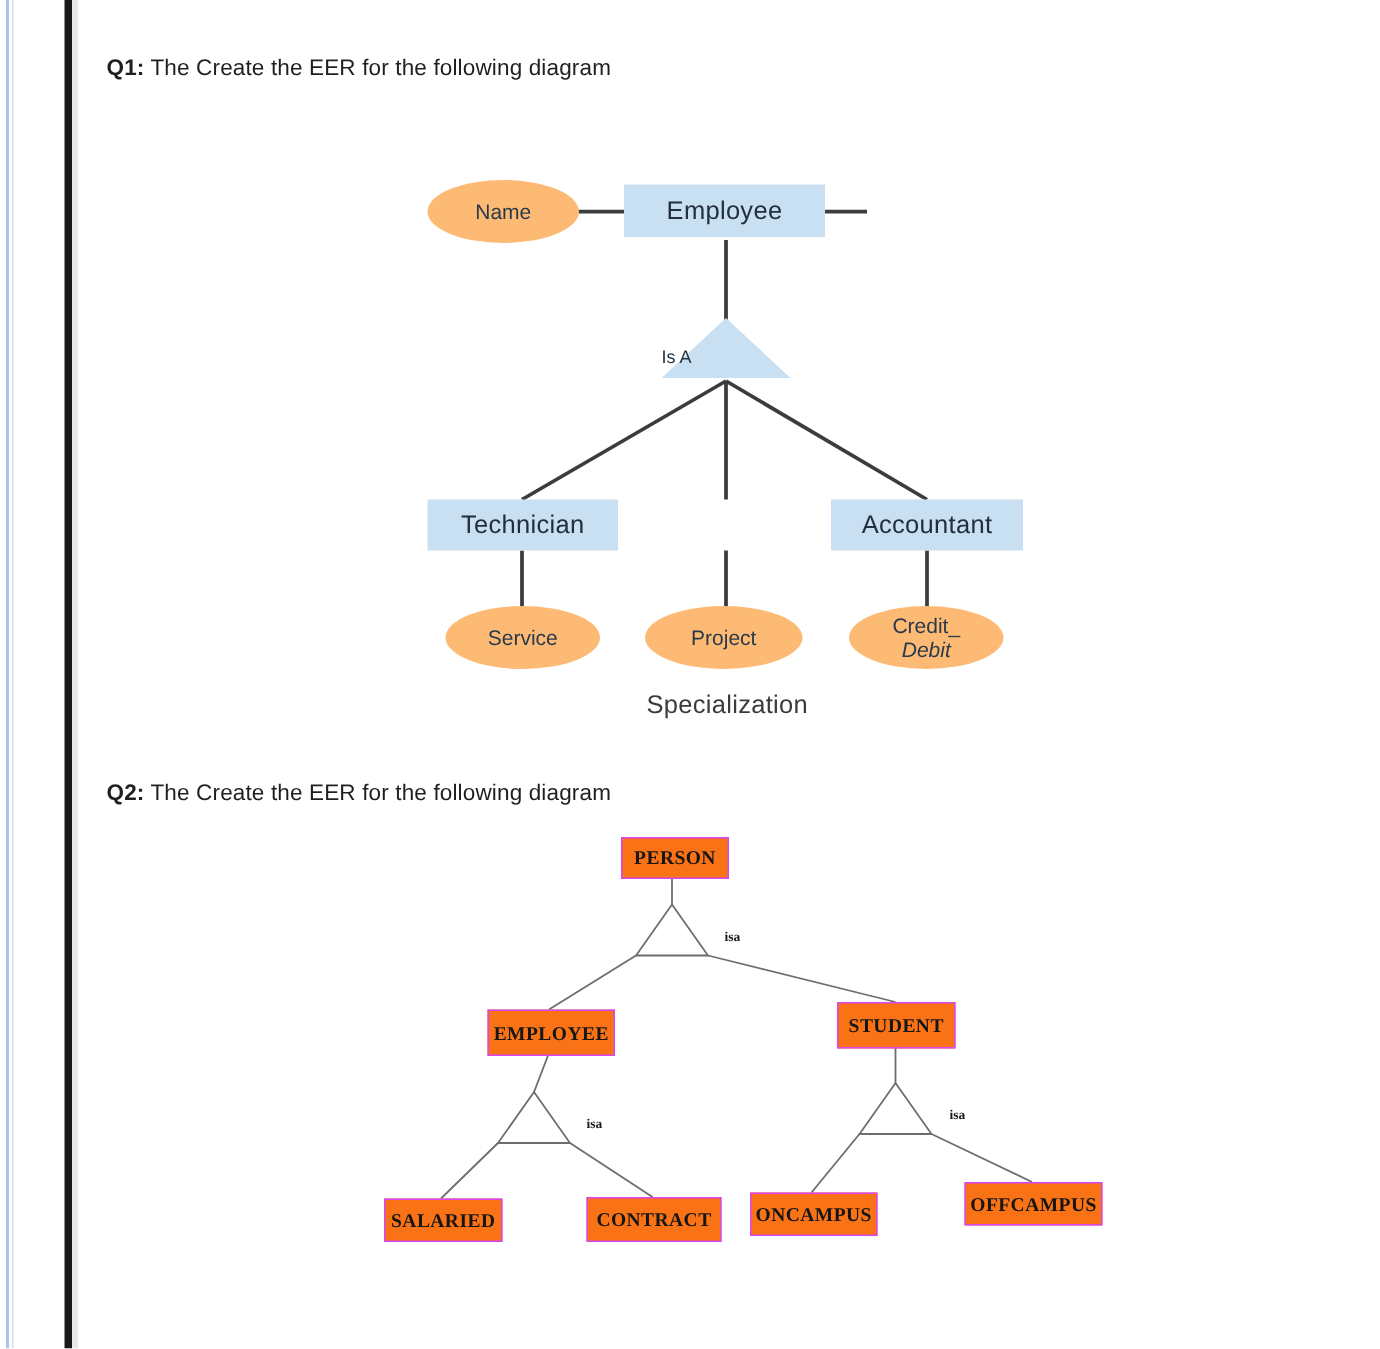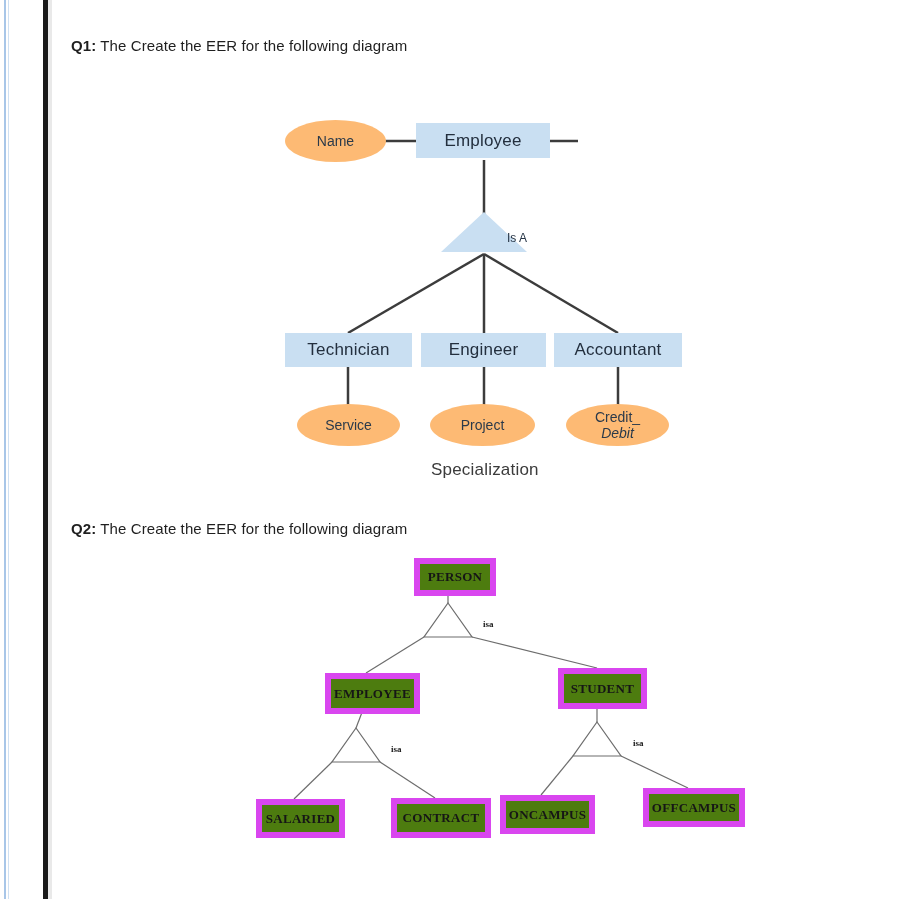--- a/index.html
+++ b/index.html
@@ -85,36 +85,36 @@
     align-items: center;
     justify-content: center;
     text-align: center;
     font-size: 14px;
     line-height: 1.15;
   }
   .d1-tri-label {
     position: absolute;
     font-size: 12px;
     color: #263445;
-    text-align: right;
+    text-align: left;
     width: 100%;
   }
   .d1-caption {
     position: absolute;
     font-size: 17px;
     color: #3b3b3b;
     letter-spacing: 0.2px;
     white-space: nowrap;
   }
 
   
   .d2-box {
     position: absolute;
-    border: 6px solid #d946ef;
-    background: #4d7c0f;
+    border: 1px solid #d946ef;
+    background: #f97316;
     color: #161616;
     display: flex;
     align-items: center;
     justify-content: center;
     font-family: "Liberation Serif", serif;
     font-size: 13px;
     font-weight: bold;
     letter-spacing: 0.3px;
     white-space: nowrap;
   }
@@ -168,23 +168,20 @@
     <span>Employee</span>
   </div>
 
   <div style="position:absolute; left:441px; top:231px; width:86px;">
     <div class="d1-tri-label">Is A</div>
   </div>
 
   <div class="d1-box" style="left:285px; top:333px; width:127px; height:34px;">
     <span>Technician</span>
   </div>
-  <div class="d1-box" style="left:421px; top:333px; width:125px; height:34px;">
-    <span>Engineer</span>
-  </div>
   <div class="d1-box" style="left:554px; top:333px; width:128px; height:34px;">
     <span>Accountant</span>
   </div>
 
   <div class="d1-ellipse" style="left:297px; top:404px; width:103px; height:42px;">
     <span>Service</span>
   </div>
   <div class="d1-ellipse" style="left:430px; top:404px; width:105px; height:42px;">
     <span>Project</span>
   </div>

